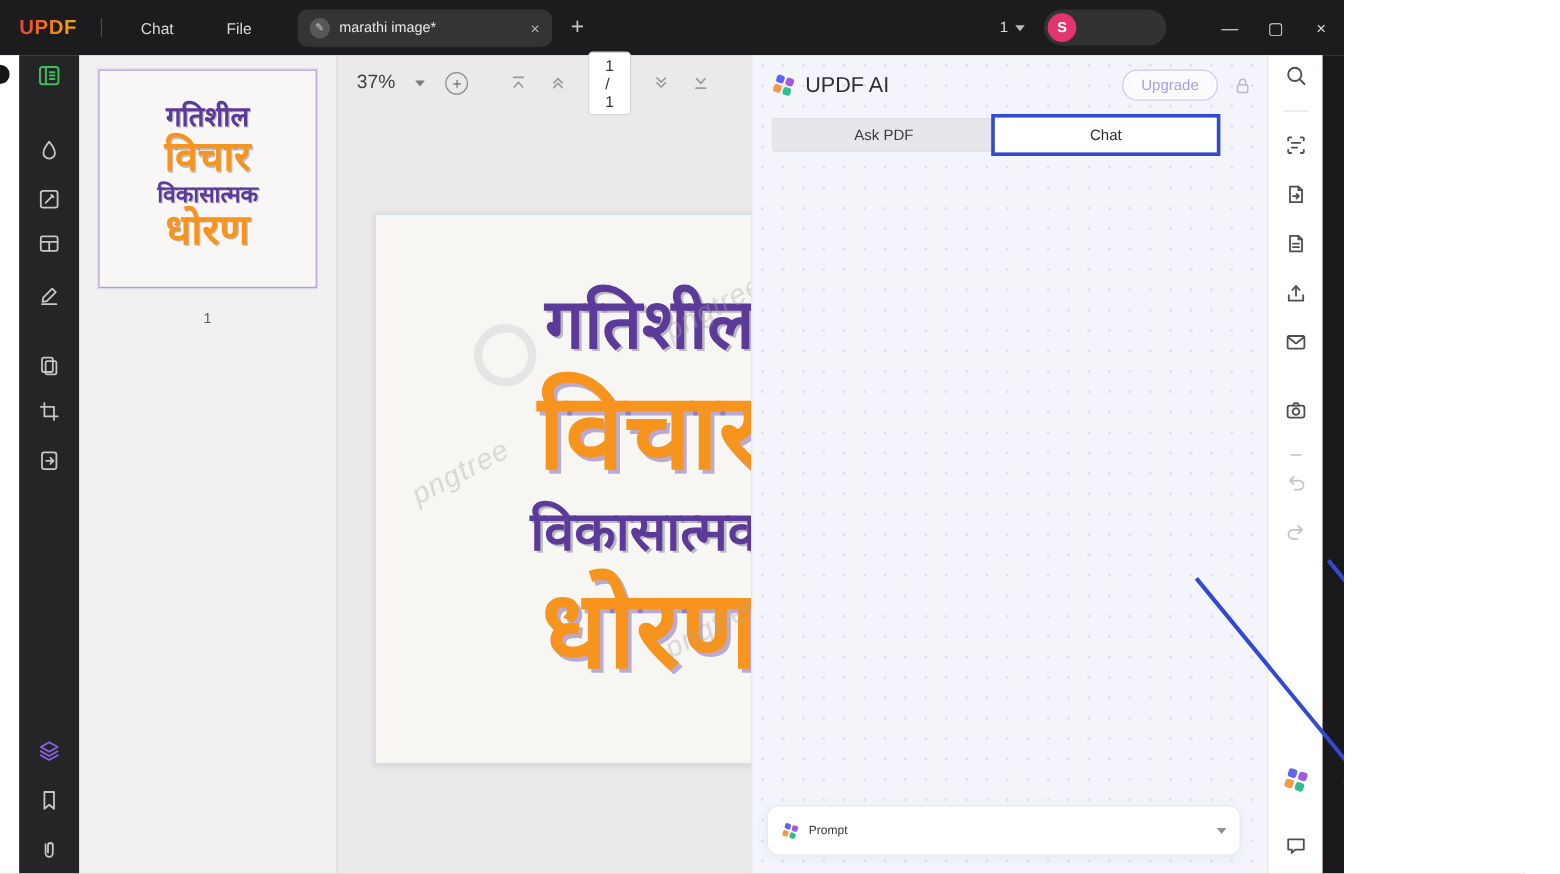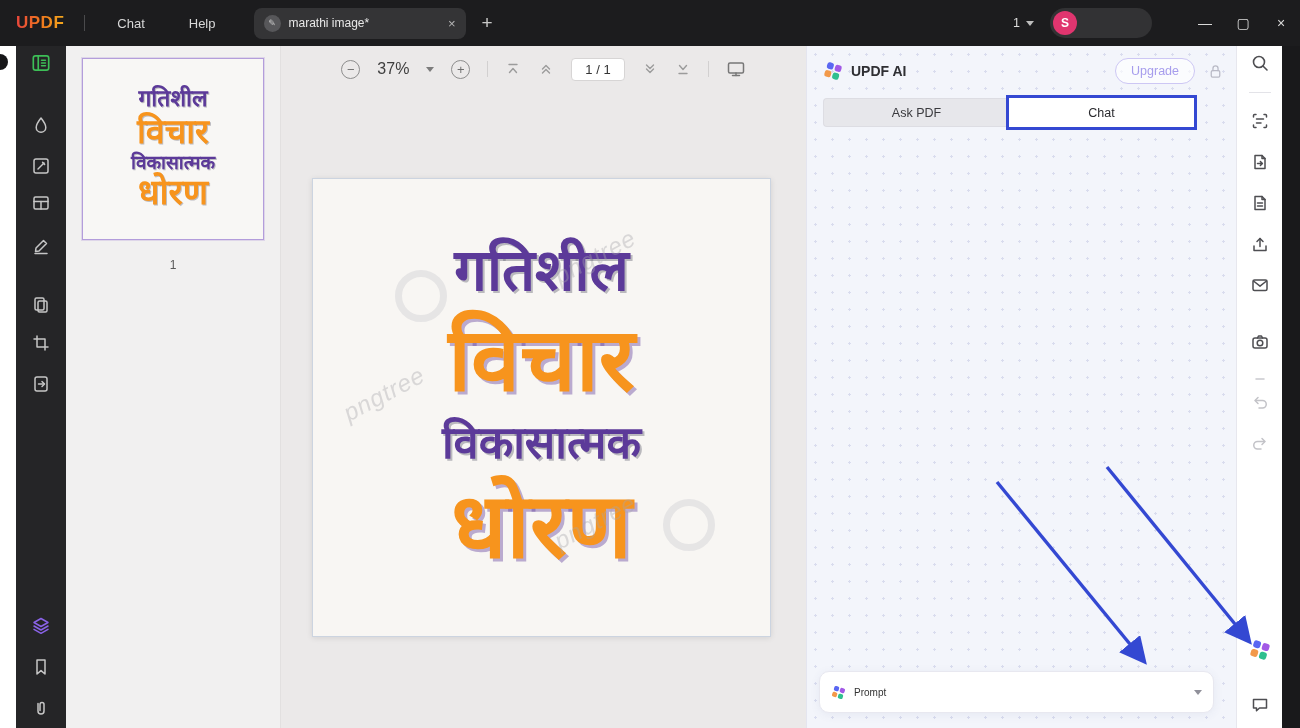--- a/index.html
+++ b/index.html
@@ -1,17 +1,17 @@
 <!DOCTYPE html>
 <html><head>
 <meta charset="utf-8">
 <style>
   *{margin:0;padding:0;box-sizing:border-box;user-select:none}
   body{font-family:"Liberation Sans",sans-serif}
-  .app{position:relative;width:1300px;height:728px;background:#fca5a5;overflow:hidden}
+  .app{position:relative;width:1120px;height:728px;background:#fca5a5;overflow:hidden}
 
   
   .titlebar{height:46px;background:#1c1c1e;display:flex;align-items:center;color:#e5e5e5}
   .logo{margin-left:16px;font-size:17px;font-weight:bold;letter-spacing:.5px;
     background:linear-gradient(90deg,#e8453c 0%,#f07a1d 55%,#f5a91d 100%);
     -webkit-background-clip:text;background-clip:text;color:transparent}
   .tb-sep{width:1px;height:16px;background:#4a4a4c;margin:0 20px}
   .menu{font-size:13px;color:#d8d8d8;padding:6px 12px}
   .menu+.menu{margin-left:20px}
   .doc-tab{margin-left:26px;width:212px;height:31px;background:#343436;border-radius:8px;
@@ -65,21 +65,21 @@
   .d2{font-size:88px;text-shadow:3px 3px 0 rgba(92,58,153,.4)}
   .d3{font-size:45px;text-shadow:2px 2px 0 rgba(110,110,125,.45)}
   .d4{font-size:90px;text-shadow:3px 3px 0 rgba(92,58,153,.4)}
   .wm{position:absolute;color:rgba(165,165,170,.38);font-size:24px;transform:rotate(-28deg);letter-spacing:1px;font-style:italic}
   .wm-ring{position:absolute;width:52px;height:52px;border:7px solid rgba(205,205,210,.42);border-radius:50%}
 
   
   .ai-panel{width:430px;position:relative;border-left:1px solid #e4e5ef;background-color:#f3f5fb;
     background-image:radial-gradient(circle,#d9dcee 1px,rgba(217,220,238,0) 1.2px);background-size:17px 17px}
   .ai-header{display:flex;align-items:center;padding:12px 12px 0 16px;gap:8px}
-  .ai-title{font-size:14px;font-weight:bold;color:#2f2f33}
+  .ai-title{font-size:18px;font-weight:normal;color:#2f2f33}
   .ai-spacer{flex:1}
   .upgrade-btn{border:1px solid #cdc7f4;color:#a79ded;background:rgba(255,255,255,.65);border-radius:15px;font-size:12.5px;padding:5px 15px}
   .lock-ic{color:#b9bac6;margin-left:4px;display:flex}
   .ai-tabs{display:flex;margin:14px 42px 0 16px;height:29px;border-radius:4px}
   .tab-seg{flex:1;display:flex;align-items:center;justify-content:center;font-size:12.5px}
   .seg-ask{background:#e7e7eb;color:#3a3a3e;border:1px solid #dddde3;border-right:none;border-radius:4px 0 0 4px}
   .seg-chat{background:#fff;color:#2a2a2e;outline:3px solid #3448d2;position:relative;z-index:2}
   .prompt-card{position:absolute;left:12px;right:22px;bottom:15px;background:#fff;border:1px solid #e8e8f0;
     border-radius:10px;box-shadow:0 2px 10px rgba(80,90,140,.08);padding:7px}
   .prompt-head{display:flex;align-items:center;gap:8px;height:26px;padding:0 4px}
@@ -103,21 +103,21 @@
 </style>
 </head>
 <body>
 
 <div class="app">
 
   <header class="titlebar">
     <div class="logo">UPDF</div>
     <div class="tb-sep"></div>
     <div class="menu">Chat</div>
-    <div class="menu">Help</div>
+    <div class="menu">File</div>
     <div class="doc-tab">
       <span class="tab-edit">✎</span>
       <span class="tab-title">marathi image*</span>
       <span class="tab-close">×</span>
     </div>
     <div class="new-tab">+</div>
     <div class="tb-spacer"></div>
     <div class="doc-count">
       <span>1</span>
       <span class="tri-down"></span>

